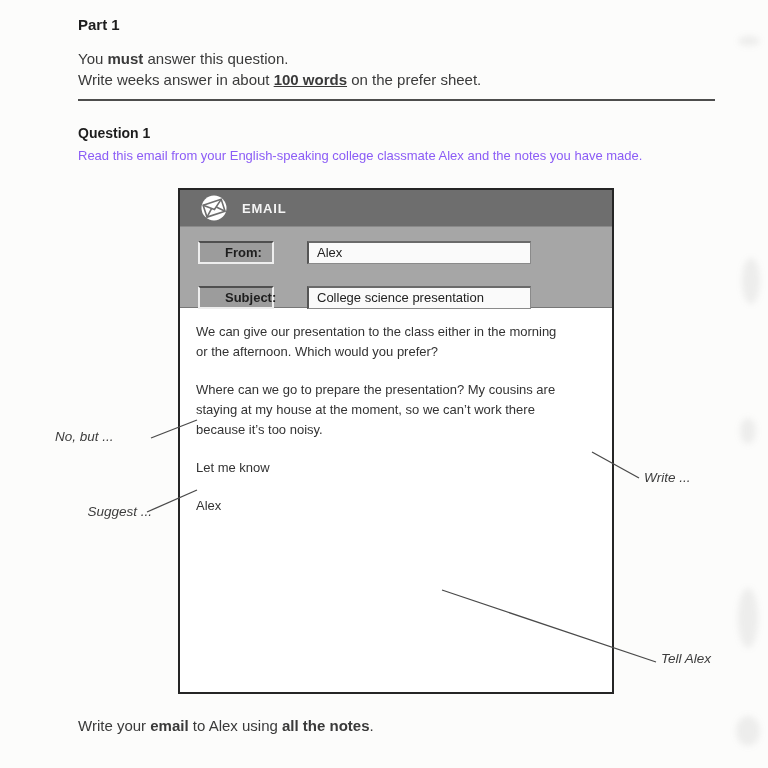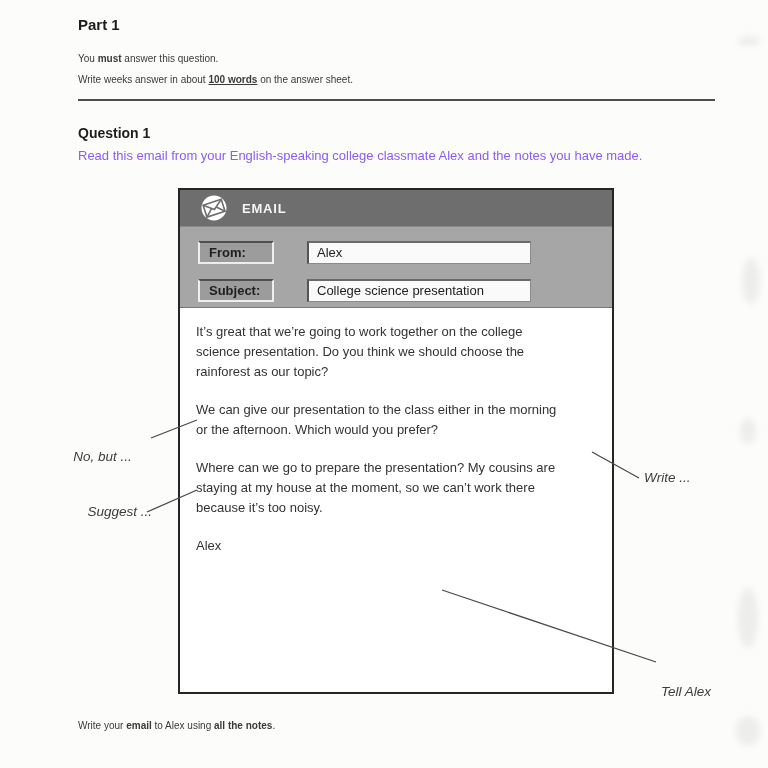--- a/index.html
+++ b/index.html
@@ -11,21 +11,21 @@
     width: 768px; height: 768px;
     background: #fcfcfb;
     overflow: hidden;
     color: #3a3a3a;
   }
 
   .part-title {
     position: absolute; left: 78px; top: 16px;
     font-size: 15px; font-weight: bold; color: #1d1d1d;
   }
-  .instruction { position: absolute; left: 78px; font-size: 10px; color: #3a3a3a; line-height: 21px; }
+  .instruction { position: absolute; left: 78px; font-size: 15px; color: #3a3a3a; line-height: 21px; }
   #instr-1 { top: 48px; }
   #instr-2 { top: 69px; }
 
   .divider {
     position: absolute; left: 78px; top: 99px;
     width: 637px; height: 2px; background: #4d4d4d;
   }
 
   .question-title {
     position: absolute; left: 78px; top: 117px;
@@ -52,50 +52,50 @@
   }
   .email-header-title {
     color: #f4f4f4; font-size: 13px; font-weight: bold; letter-spacing: 0.8px;
   }
   .email-fields {
     position: relative; height: 81px; background: #a6a6a6;
     border-bottom: 1px solid #777;
   }
   .field-row { position: absolute; left: 0; width: 100%; height: 23px; }
   #row-from { top: 14px; }
-  #row-subject { top: 52px; border-radius: 8px; }
+  #row-subject { top: 59px; border-radius: 8px; }
   .field-label {
     position: absolute; left: 18px; width: 76px; height: 23px;
     background: #9c9c9c;
     border: 2px solid #eeeeee; border-top-color: #4f4f4f;
     font-size: 13px; font-weight: bold; color: #1e1e1e;
-    line-height: 19px; padding-left: 9px;
+    line-height: 19px; padding-left: 25px;
   }
   .field-value {
     position: absolute; left: 127px; width: 224px; height: 23px;
     background: #fafafa;
     border: 1px solid #8a8a8a; border-left: 2px solid #555; border-top: 2px solid #6a6a6a;
     font-size: 13px; color: #222;
     line-height: 19px; padding-left: 8px;
   }
   .email-body {
     padding: 14px 16px 0 16px;
     font-size: 13px; color: #333; line-height: 20px;
   }
   .email-body .para { margin: 0 0 18px 0; white-space: pre-line; }
 
   
   .margin-note {
     position: absolute; z-index: 6;
     font-size: 13.5px; font-style: italic; color: #3c3c3c;
   }
-  #note-no-but  { left: 55px;  top: 429px; width: 95px; text-align: center; margin-top: 20px; }
+  #note-no-but  { left: 55px;  top: 429px; width: 95px; text-align: left; }
   #note-suggest { left: 55px;  top: 504px; width: 97px; text-align: right; }
   #note-sorry   { left: 644px; top: 470px; }
-  #note-tell    { left: 661px; top: 684px; text-align: center; }
+  #note-tell    { left: 661px; top: 651px; text-align: center; }
 
   .connector-overlay {
     position: absolute; left: 0; top: 0; width: 768px; height: 768px;
     z-index: 5; pointer-events: none;
   }
 
   
   .smudge {
     position: absolute; background: rgba(110,110,110,0.10);
     filter: blur(3px); border-radius: 50%;
@@ -107,21 +107,21 @@
   #smudge-5 { left: 736px; top: 716px; width: 24px; height: 30px; }
 </style>
 </head>
 <body>
 
 <div id="page">
 
   <div class="part-title">Part 1</div>
 
   <div class="instruction" id="instr-1"><span>You </span><span style="font-weight: bold;">must</span><span> answer this question.</span></div>
-  <div class="instruction" id="instr-2"><span>Write weeks answer in about </span><span style="font-weight: bold; text-decoration: underline;">100 words</span><span> on the answer sheet.</span></div>
+  <div class="instruction" id="instr-2"><span>Write weeks answer in about </span><span style="font-weight: bold; text-decoration: underline;">100 words</span><span> on the prefer sheet.</span></div>
 
   <div class="divider"></div>
 
   <div class="question-title">Question 1</div>
   <div class="question-intro">Read this email from your English-speaking college classmate Alex and the notes you have made.</div>
 
   <div class="email-panel">
     <div class="email-header">
       <span style="display:inline-flex;">
         <svg width="28" height="28" viewBox="0 0 28 28">
@@ -141,28 +141,26 @@
         <div class="field-label">From:</div>
         <div class="field-value">Alex</div>
       </div>
       <div class="field-row" id="row-subject">
         <div class="field-label">Subject:</div>
         <div class="field-value">College science presentation</div>
       </div>
     </div>
 
     <div class="email-body">
-      <p class="para">It’s great that we’re going to work together on the college
-science presentation. Do you think we should choose the
-rainforest as our topic?</p>
       <p class="para">We can give our presentation to the class either in the morning
 or the afternoon. Which would you prefer?</p>
       <p class="para">Where can we go to prepare the presentation? My cousins are
 staying at my house at the moment, so we can’t work there
 because it’s too noisy.</p>
+      <p class="para">Let me know</p>
       <p class="para">Alex</p>
     </div>
   </div>
 
   <div class="margin-note" id="note-no-but">No, but ...</div>
   <div class="margin-note" id="note-sorry">Write ...</div>
   <div class="margin-note" id="note-suggest">Suggest ...</div>
   <div class="margin-note" id="note-tell">Tell Alex</div>
 
   <svg class="connector-overlay">

